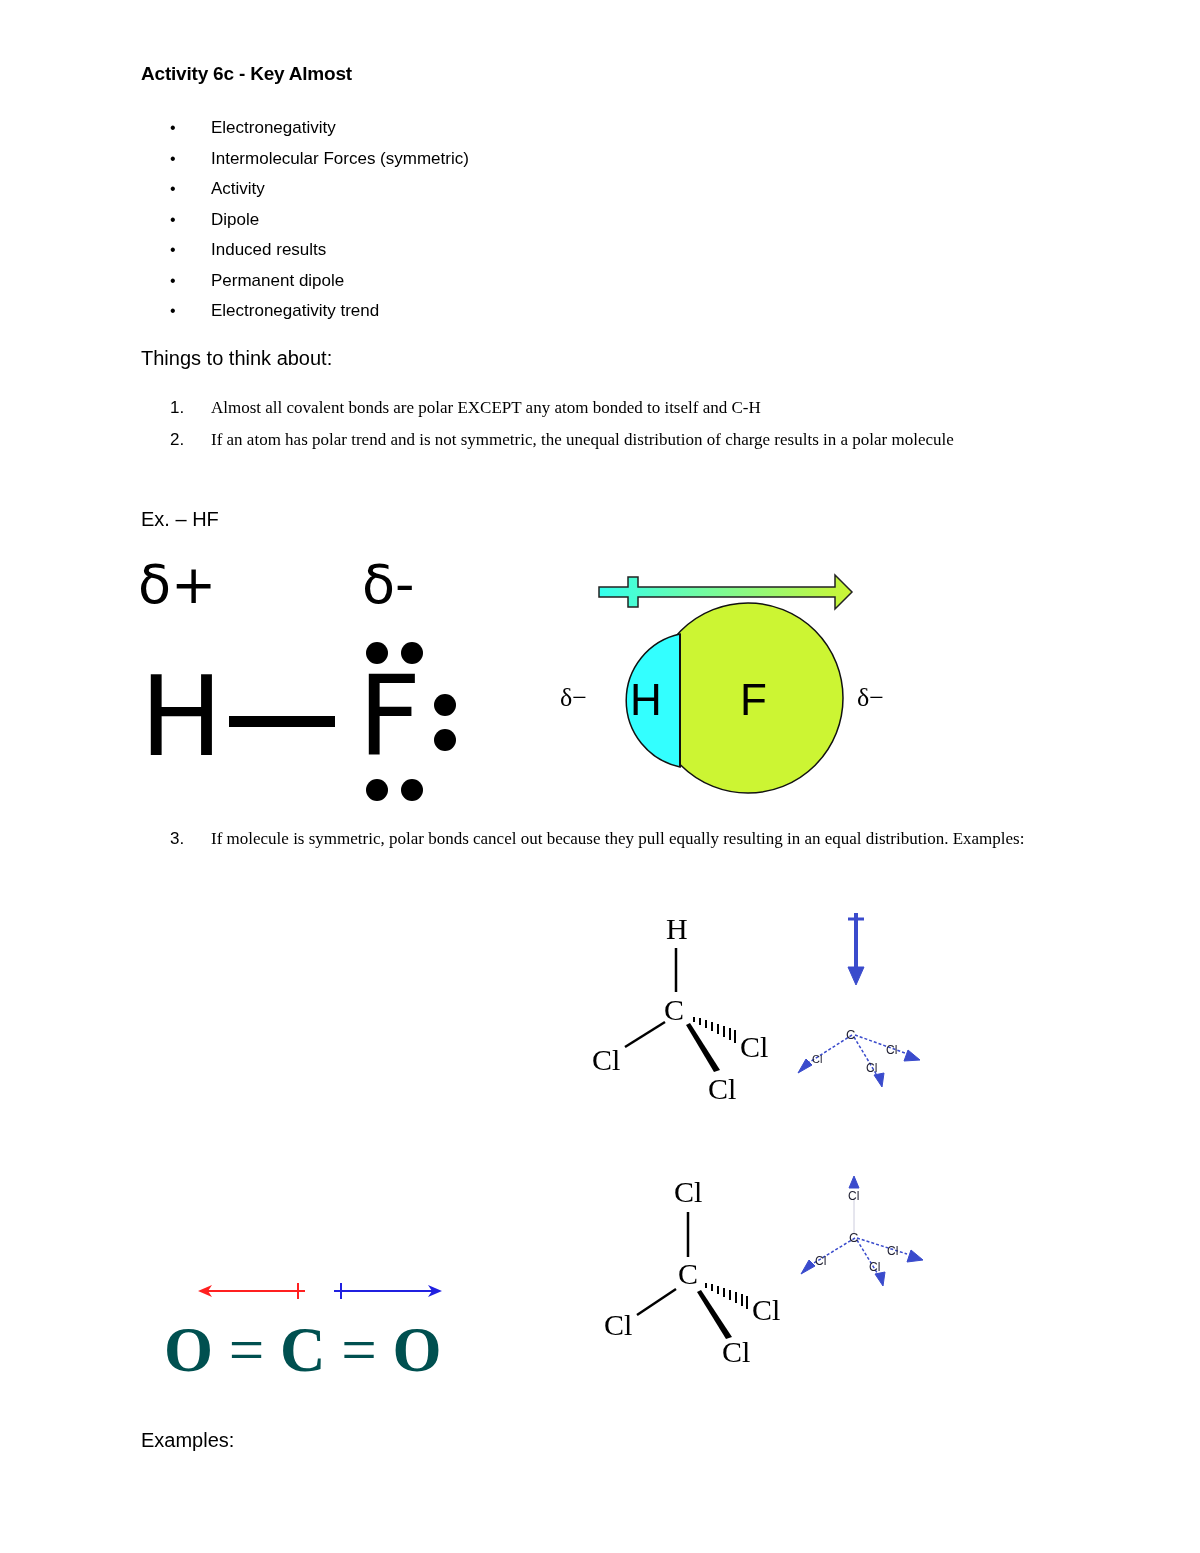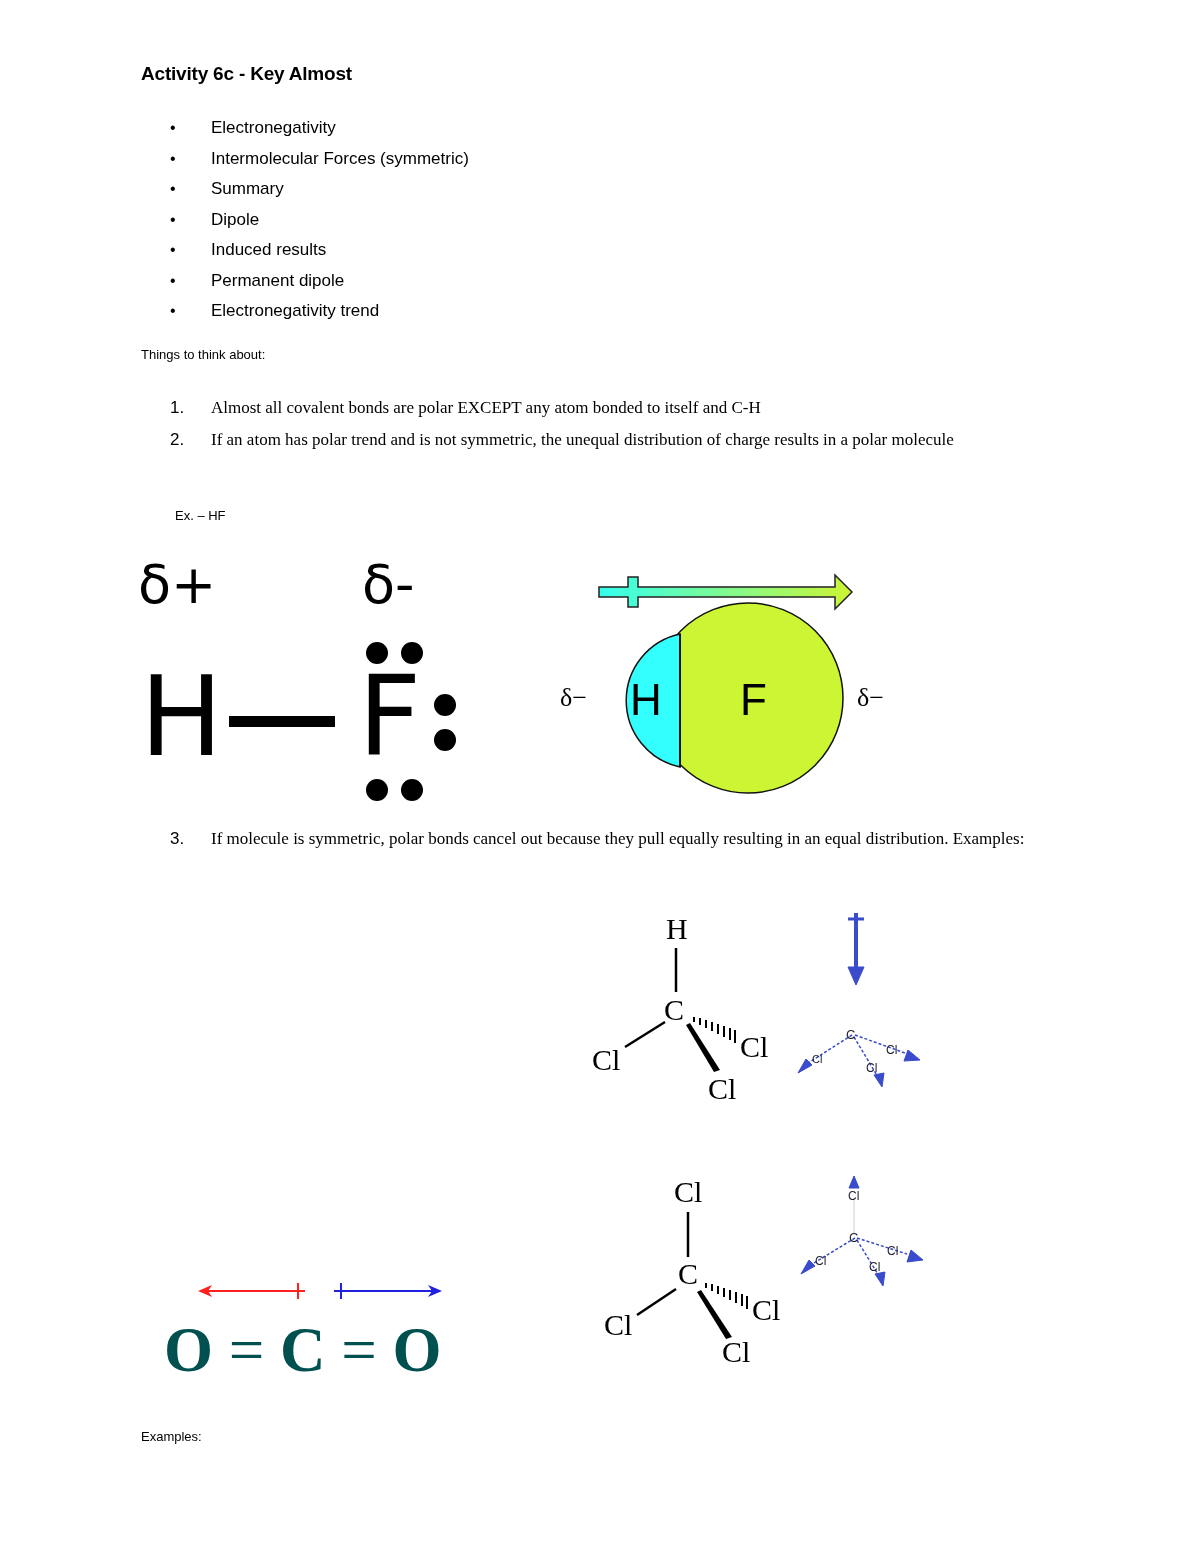--- a/index.html
+++ b/index.html
@@ -5,21 +5,21 @@
     html, body { margin: 0; padding: 0; background: #ffffff; }
     body {
       width: 1200px; height: 1553px; position: relative; overflow: hidden;
       font-family: "Liberation Sans", "DejaVu Sans", sans-serif; color: #000;
     }
     .abs { position: absolute; }
     .title { left: 141px; top: 63px; font-size: 19px; font-weight: bold; letter-spacing: -0.2px; }
     .bullet-list { left: 170px; top: 113px; margin: 0; padding: 0; list-style: none; }
     .bullet-list li { height: 30.5px; font-size: 17px; display: flex; align-items: center; }
     .bullet-dot { width: 41px; font-size: 16px; }
-    .para { font-size: 13px; }
+    .para { font-size: 20px; }
     .num-list { left: 170px; margin: 0; padding: 0; list-style: none; }
     .num-list li { display: flex; font-size: 17px; line-height: 30px; }
     .num-list .n { width: 41px; flex: none; }
     .num-list .t { width: 840px; font-family: Liberation Serif, serif; }
     .lewis { font-family: "DejaVu Sans", sans-serif; }
     .serif { font-family: "Liberation Serif", "DejaVu Serif", serif; }
   </style>
 </head>
 <body>
 
@@ -29,21 +29,21 @@
   <li>
       <span class="bullet-dot">•</span>
       <span>Electronegativity</span>
     </li>
   <li>
       <span class="bullet-dot">•</span>
       <span>Intermolecular Forces (symmetric)</span>
     </li>
   <li>
       <span class="bullet-dot">•</span>
-      <span>Summary</span>
+      <span>Activity</span>
     </li>
   <li>
       <span class="bullet-dot">•</span>
       <span>Dipole</span>
     </li>
   <li>
       <span class="bullet-dot">•</span>
       <span>Induced results</span>
     </li>
   <li>
@@ -62,21 +62,21 @@
   <li>
       <span class="n">1.</span>
       <span class="t">Almost all covalent bonds are polar EXCEPT any atom bonded to itself and C-H</span>
     </li>
   <li style="margin-top:2px;">
       <span class="n">2.</span>
       <span class="t">If an atom has polar trend and is not symmetric, the unequal distribution of charge results in a polar molecule</span>
     </li>
 </ol>
 
-<div class="abs para" style="left:141px; top:508px;margin-left:34px;">Ex. – HF</div>
+<div class="abs para" style="left:141px; top:508px;">Ex. – HF</div>
 
 <div class="abs lewis" style="left:130px; top:550px; width:350px; height:260px;">
   <div class="abs" style="left:8px; top:0px; font-size:54px; line-height:70px;">δ+</div>
   <div class="abs" style="left:232px; top:0px; font-size:54px; line-height:70px;">δ-</div>
   <div class="abs" style="left:10px; top:112px; font-size:110px; line-height:110px;">H</div>
   <div class="abs" style="left:99px; top:166px; width:106px; height:11px; background:#000;"></div>
   <div class="abs" style="left:228px; top:112px; font-size:110px; line-height:110px;">F</div>
 
   <svg class="abs" style="left:0; top:0;" width="350" height="260">
     <g fill="#000">

